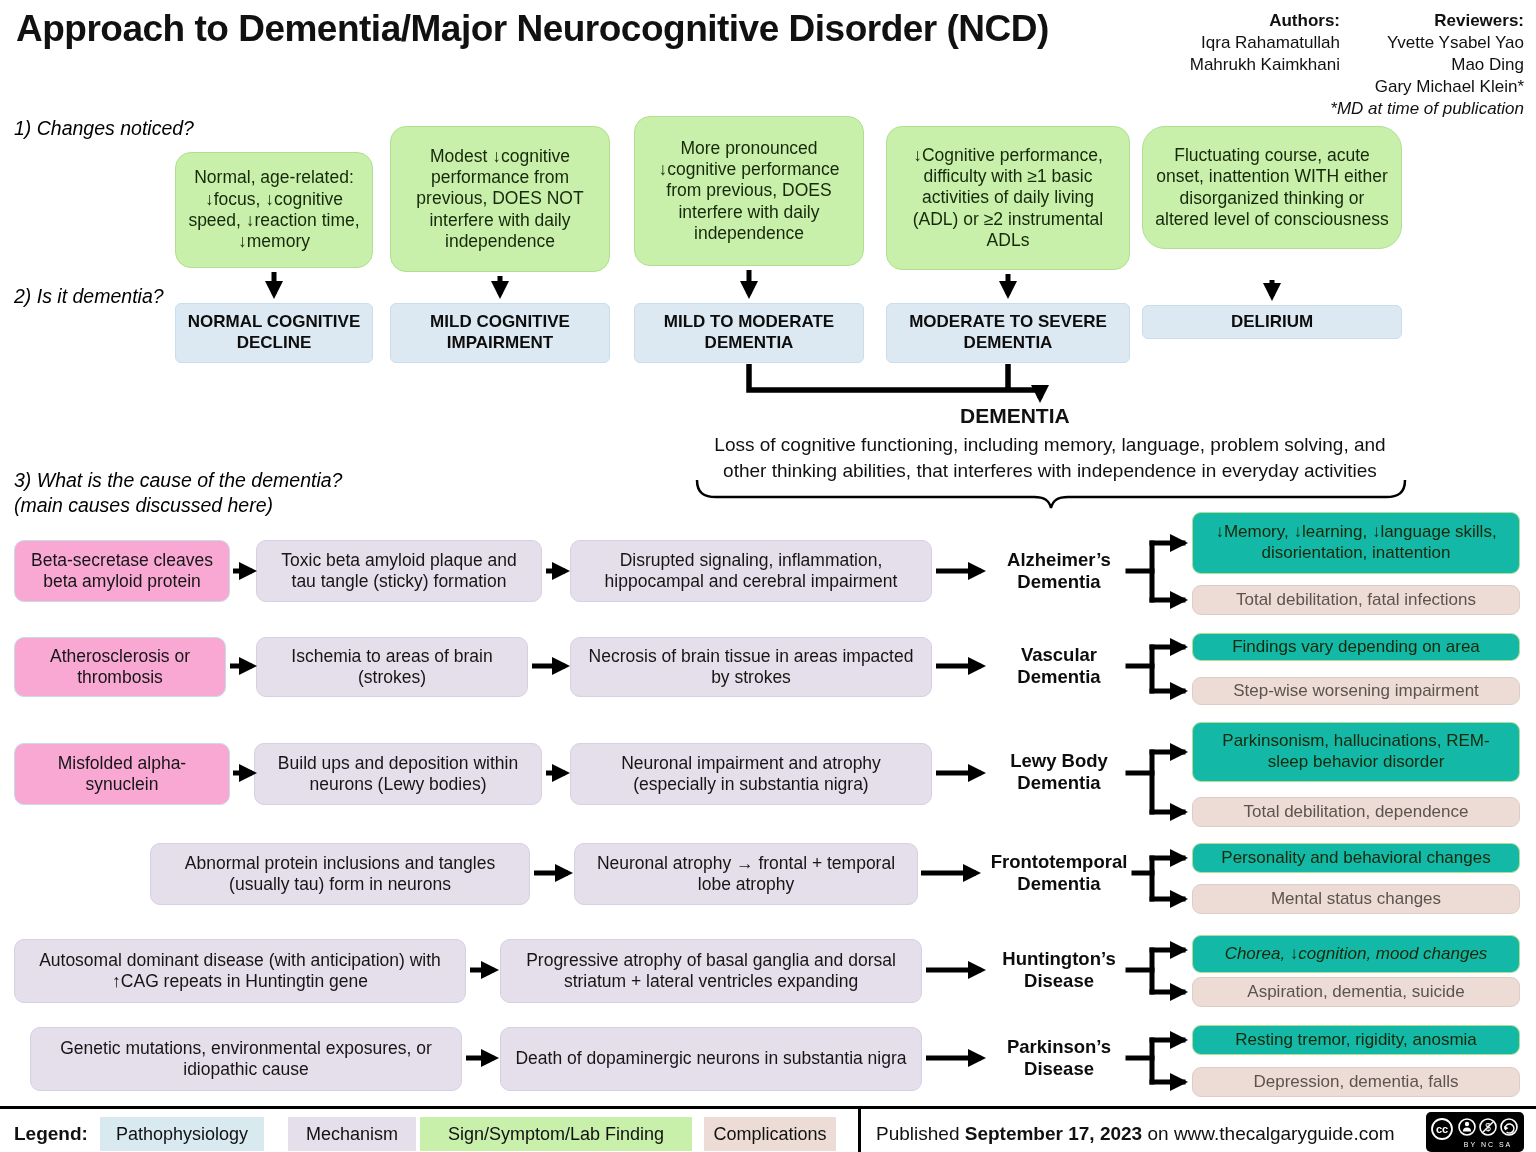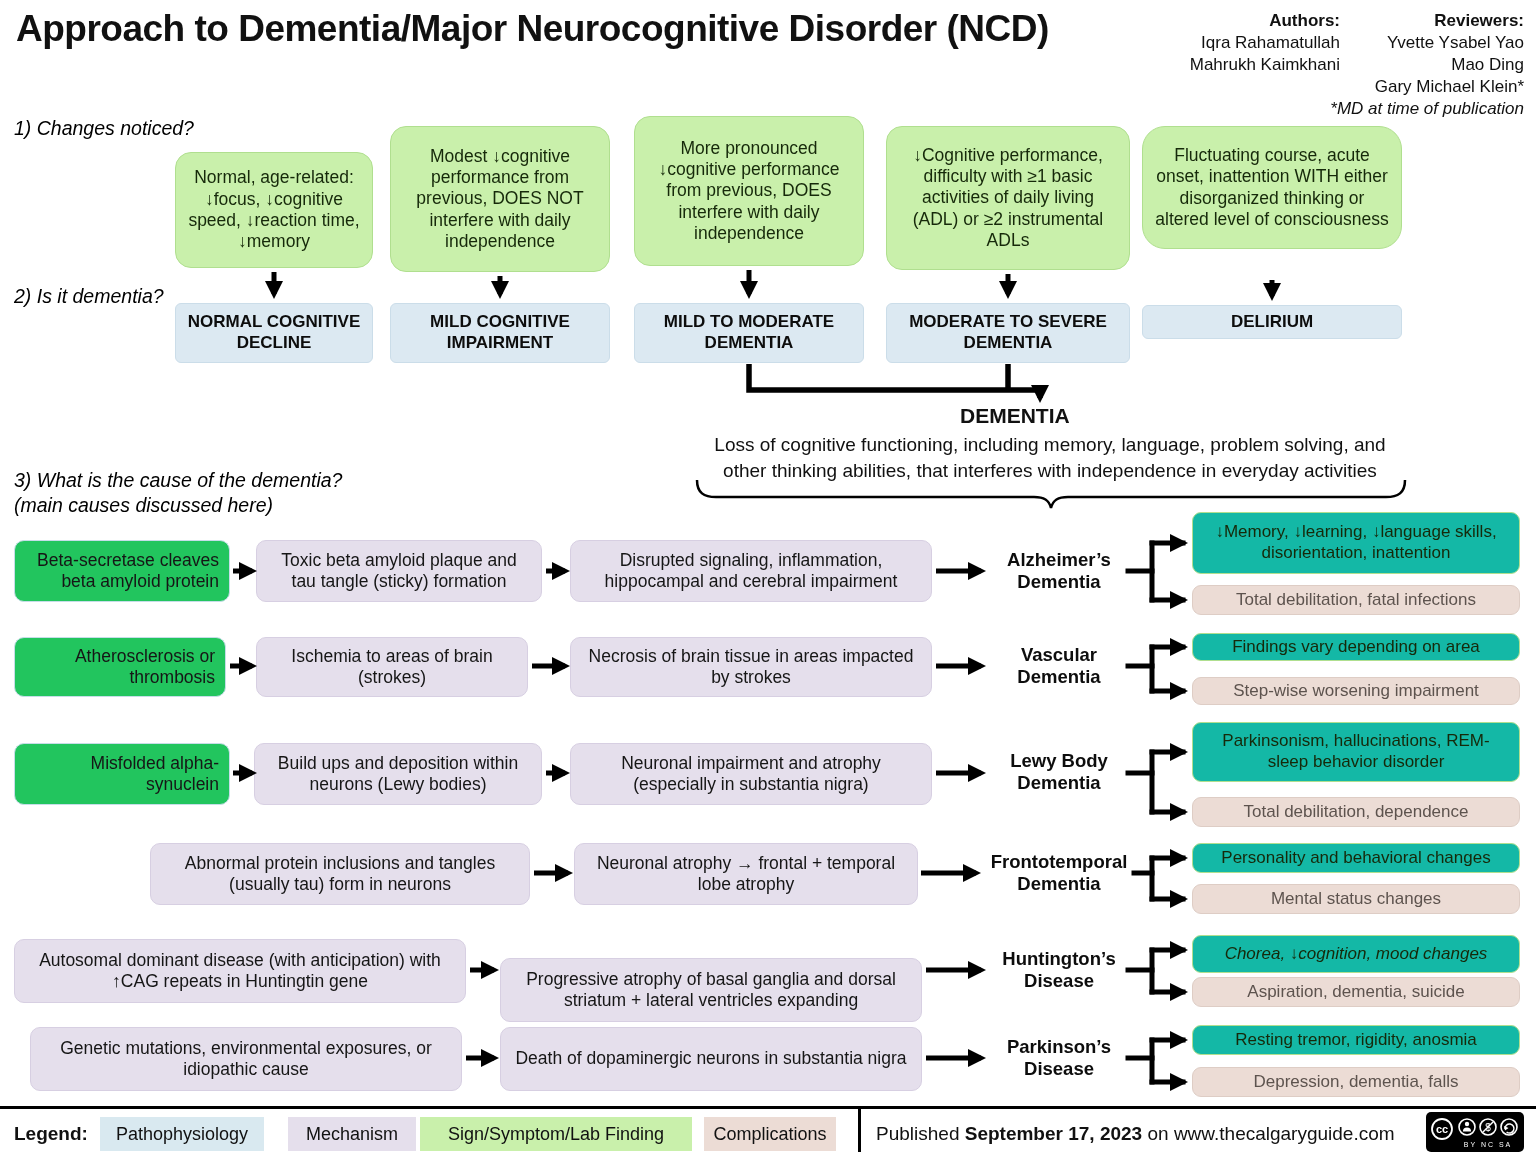--- a/index.html
+++ b/index.html
@@ -3,21 +3,21 @@
 <meta charset="utf-8">
 <style>
   html,body{margin:0;padding:0;background:#fff;}
   .canvas{position:relative;width:1536px;height:1152px;background:#ffffff;overflow:hidden;
           font-family:"Liberation Sans", sans-serif;color:#111;}
   .box{position:absolute;box-sizing:border-box;display:flex;align-items:center;justify-content:center;
        text-align:center;line-height:1.22;padding:4px 10px;}
   .finding{background:#c9f0ab;border:1px solid #b0df8f;border-radius:16px;font-size:17.5px;color:#16290a;}
   .stage{background:#dce9f2;border:1px solid #cbdde9;border-radius:6px;font-weight:700;font-size:17px;color:#0d0d0d;}
   .chain{font-size:17.5px;color:#161616;border-radius:10px;}
-  .patho{background:#22c55e;border:1px solid #c6dde8;text-align:right;}
+  .patho{background:#f9a8d4;border:1px solid #c6dde8;}
   .mech{background:#e5dfec;border:1px solid #d7cfe2;}
   .sign{background:#14b8a6;border:1px solid #b0df8f;border-radius:9px;font-size:17px;color:#16290a;}
   .comp{background:#ecdcd5;border:1px solid #decdc5;border-radius:9px;font-size:17px;color:#5d534e;}
   .diag{position:absolute;display:flex;align-items:center;justify-content:center;text-align:center;
         font-weight:700;font-size:18.5px;color:#0d0d0d;line-height:1.2;}
   .qlabel{position:absolute;font-style:italic;font-size:19.5px;color:#000;line-height:1.3;}
   .title{position:absolute;left:16px;top:8px;width:1110px;font-size:37px;font-weight:700;letter-spacing:-0.5px;}
   .credits{position:absolute;font-size:17px;line-height:1.3;text-align:right;}
   .b{font-weight:700;}
   .it{font-style:italic;}
@@ -96,21 +96,21 @@
   <div class="box sign" style="left:1192px;top:722px;width:328px;height:60px;">Parkinsonism, hallucinations, REM-sleep behavior disorder</div>
   <div class="box comp" style="left:1192px;top:797px;width:328px;height:30px;">Total debilitation, dependence</div>
 
   <div class="box chain mech" style="left:150px;top:843px;width:380px;height:62px;">Abnormal protein inclusions and tangles (usually tau) form in neurons</div>
   <div class="box chain mech" style="left:574px;top:843px;width:344px;height:62px;">Neuronal atrophy → frontal + temporal lobe atrophy</div>
   <div class="diag" style="left:980px;top:849px;width:158px;height:48px;">Frontotemporal Dementia</div>
   <div class="box sign" style="left:1192px;top:843px;width:328px;height:30px;">Personality and behavioral changes</div>
   <div class="box comp" style="left:1192px;top:884px;width:328px;height:30px;">Mental status changes</div>
 
   <div class="box chain mech" style="left:14px;top:939px;width:452px;height:64px;">Autosomal dominant disease (with anticipation) with ↑CAG repeats in Huntingtin gene</div>
-  <div class="box chain mech" style="left:500px;top:939px;width:422px;height:64px;margin-top:19px;">Progressive atrophy of basal ganglia and dorsal striatum + lateral ventricles expanding</div>
+  <div class="box chain mech" style="left:500px;top:939px;width:422px;height:64px;">Progressive atrophy of basal ganglia and dorsal striatum + lateral ventricles expanding</div>
   <div class="diag" style="left:986px;top:946px;width:146px;height:48px;">Huntington’s Disease</div>
   <div class="box sign" style="left:1192px;top:935px;width:328px;height:38px;font-style:italic;">Chorea, ↓cognition, mood changes</div>
   <div class="box comp" style="left:1192px;top:977px;width:328px;height:30px;">Aspiration, dementia, suicide</div>
 
   <div class="box chain mech" style="left:30px;top:1027px;width:432px;height:64px;">Genetic mutations, environmental exposures, or idiopathic cause</div>
   <div class="box chain mech" style="left:500px;top:1027px;width:422px;height:64px;">Death of dopaminergic neurons in substantia nigra</div>
   <div class="diag" style="left:986px;top:1034px;width:146px;height:48px;">Parkinson’s Disease</div>
   <div class="box sign" style="left:1192px;top:1025px;width:328px;height:30px;">Resting tremor, rigidity, anosmia</div>
   <div class="box comp" style="left:1192px;top:1067px;width:328px;height:30px;">Depression, dementia, falls</div>
 

